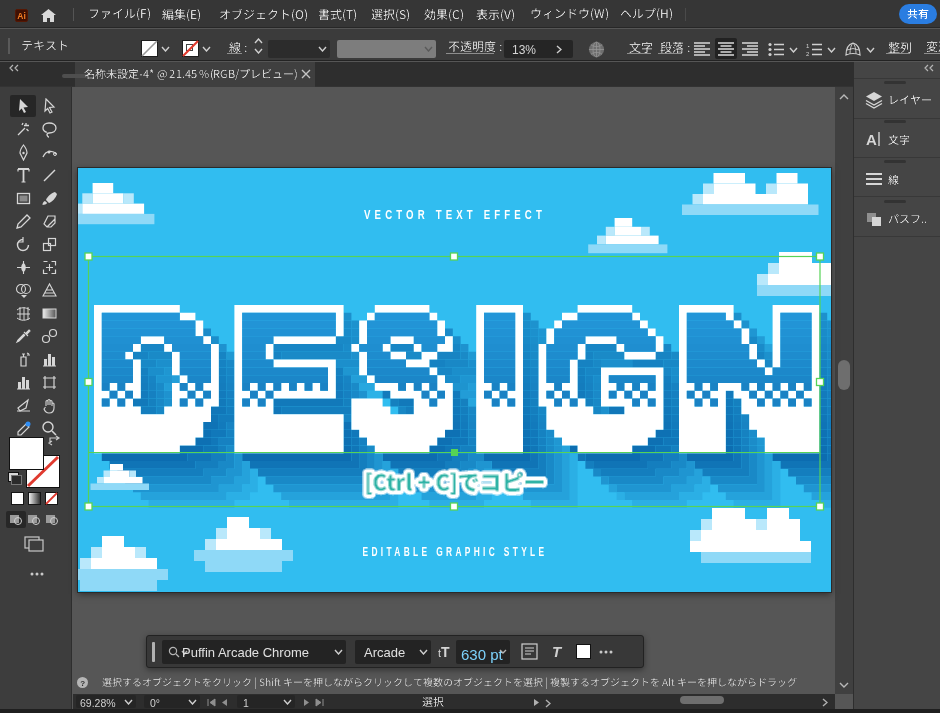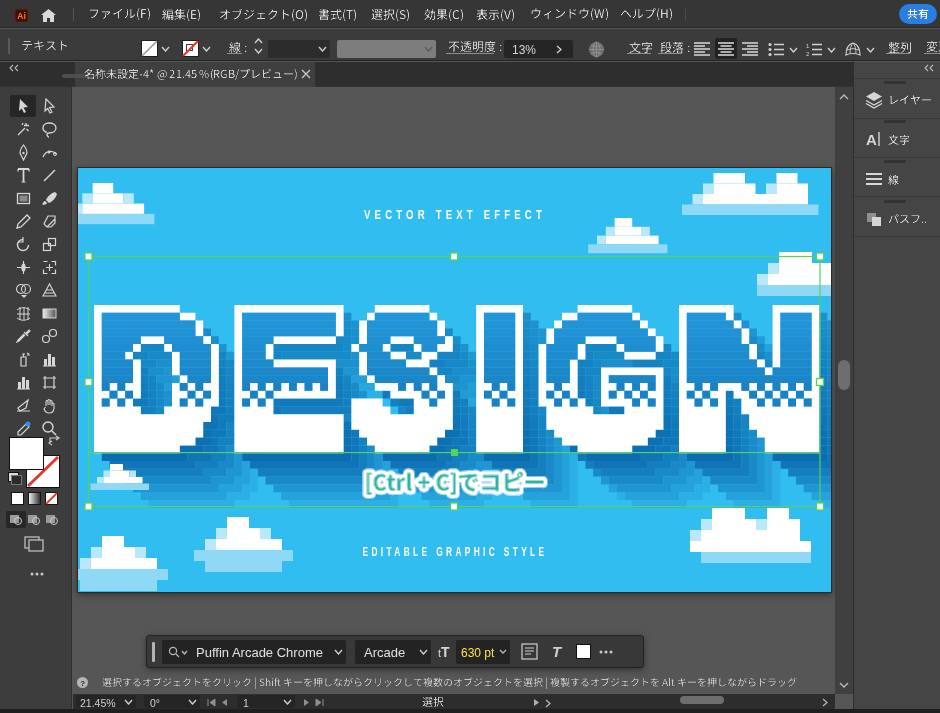--- a/index.html
+++ b/index.html
@@ -624,32 +624,32 @@
     <div class="abs fontbar"></div>
     <div class="abs" style="left:152px;top:642px;width:3px;height:20px;background:#b2b2b2;border-radius:1px"></div>
     <div class="abs field" style="left:162px;top:640px;width:184px;height:24px;background:#232323"></div>
     <svg class="abs" style="left:168px;top:646px" width="14" height="12">
       <circle cx="5" cy="5" r="3.6" fill="none" stroke="#b5b5b5" stroke-width="1.2"></circle>
       <path d="M8 8l3 3" stroke="#b5b5b5" stroke-width="1.2"></path>
     </svg>
     <svg class="chev" style="left:181px;top:650px" width="7" height="5">
       <path d="M1 1l2.5 3l2.5 -3" fill="none" stroke="#b5b5b5" stroke-width="1.4"></path>
     </svg>
-    <div class="abs lt" style="left:196px;top:646px;font-size:13px;color:#e0e0e0">Puffin Arcade Chrome</div>
+    <div class="abs lt" style="left:182px;top:646px;font-size:13px;color:#e0e0e0">Puffin Arcade Chrome</div>
     <svg class="chev" style="left:334px;top:649px" width="9" height="6">
       <path d="M1 1l3.5 4l3.5 -4" fill="none" stroke="#cfcfcf" stroke-width="1.4"></path>
     </svg>
     <div class="abs field" style="left:355px;top:640px;width:76px;height:24px;background:#232323"></div>
     <div class="abs lt" style="left:364px;top:646px;font-size:13px;color:#e0e0e0">Arcade</div>
     <svg class="chev" style="left:419px;top:649px" width="9" height="6">
       <path d="M1 1l3.5 4l3.5 -4" fill="none" stroke="#cfcfcf" stroke-width="1.4"></path>
     </svg>
     <div class="abs lt" style="left:438px;top:645px;font-size:14px;color:#d6d6d6"><span style="font-size:11px">t</span><b>T</b></div>
     <div class="abs field" style="left:456px;top:640px;width:54px;height:24px;background:#232323"></div>
-    <div class="abs lt" style="left:461px;top:647px;font-size:12px;color:#fde047">630 pt</div>
+    <div class="abs lt" style="left:461px;top:647px;font-size:15px;color:#7dd3fc">630 pt</div>
     <svg class="chev" style="left:499px;top:649px" width="8" height="5">
       <path d="M1 1l3.0 3l3.0 -3" fill="none" stroke="#b5b5b5" stroke-width="1.4"></path>
     </svg>
     <svg class="abs" style="left:521px;top:643px" width="17" height="17">
       <rect x="1" y="1" width="15" height="15" fill="none" stroke="#cfcfcf" stroke-width="1.2"></rect>
       <path d="M4 5h9M4 8h9M4 11h6" stroke="#cfcfcf" stroke-width="1.1"></path>
     </svg>
     <div class="abs lt" style="left:552px;top:644px;font-size:15px;color:#cfcfcf;font-weight:bold;font-style:italic">T</div>
     <div class="abs" style="left:576px;top:644px;width:15px;height:15px;background:#fff;border:1px solid #111"></div>
     <svg class="abs" style="left:599px;top:650px" width="14" height="4">
@@ -660,21 +660,21 @@
     <div class="abs" style="left:77px;top:677px;width:11px;height:11px;border-radius:50%;background:#b5b5b5"></div>
 <div class="abs lt" style="left:80.2px;top:679.5px;font-size:8px;color:#2e2e2e;font-weight:bold">?</div>
     <div style="position:absolute;left:100px;top:675px;width:699px;height:16px"><svg width="699" height="16" viewBox="0 0 699 16">
         <path fill="#c6c6c6" d="M10 3h1v1h-1zM17 3h1v1h-1zM166 3h1v1h-1zM219 3h1v1h-1zM328 3h1v1h-1zM431 3h1v1h-1zM438 3h1v1h-1zM455 3h1v1h-1zM461 3h1v1h-1zM463 3h1v1h-1zM569 3h1v1h-1zM613 3h1v1h-1zM5 4h1v1h-1zM14 4h1v1h-1zM27 4h2v1h-2zM54 4h6v1h-6zM86 4h1v1h-1zM105 4h2v1h-2zM116 4h1v1h-1zM146 4h1v1h-1zM166 4h1v1h-1zM175 4h1v1h-1zM187 4h1v1h-1zM206 4h2v1h-2zM215 4h1v1h-1zM236 4h1v1h-1zM246 4h1v1h-1zM267 4h1v1h-1zM297 4h1v1h-1zM318 4h2v1h-2zM325 4h1v1h-1zM327 4h1v1h-1zM335 4h2v1h-2zM339 4h1v1h-1zM347 4h2v1h-2zM365 4h6v1h-6zM397 4h1v1h-1zM416 4h2v1h-2zM426 4h1v1h-1zM435 4h1v1h-1zM452 4h1v1h-1zM454 4h1v1h-1zM462 4h2v1h-2zM475 4h2v1h-2zM502 4h6v1h-6zM534 4h1v1h-1zM553 4h2v1h-2zM569 4h1v1h-1zM581 4h1v1h-1zM600 4h2v1h-2zM609 4h1v1h-1zM630 4h1v1h-1zM640 4h1v1h-1zM660 4h1v1h-1zM14 5h1v1h-1zM47 5h2v1h-2zM85 5h1v1h-1zM115 5h1v1h-1zM145 5h1v1h-1zM160 5h1v1h-1zM166 5h1v1h-1zM175 5h1v1h-1zM178 5h1v1h-1zM187 5h1v1h-1zM215 5h1v1h-1zM217 5h1v1h-1zM219 5h1v1h-1zM221 5h1v1h-1zM236 5h1v1h-1zM246 5h1v1h-1zM266 5h1v1h-1zM296 5h1v1h-1zM331 5h1v1h-1zM335 5h2v1h-2zM339 5h1v1h-1zM341 5h1v1h-1zM358 5h2v1h-2zM396 5h1v1h-1zM435 5h1v1h-1zM458 5h1v1h-1zM463 5h1v1h-1zM495 5h2v1h-2zM533 5h1v1h-1zM569 5h1v1h-1zM572 5h1v1h-1zM581 5h1v1h-1zM609 5h1v1h-1zM611 5h1v1h-1zM613 5h1v1h-1zM615 5h1v1h-1zM630 5h1v1h-1zM640 5h1v1h-1zM660 5h1v1h-1zM690 5h1v1h-1zM694 5h1v1h-1zM9 6h1v1h-1zM17 6h1v1h-1zM27 6h1v1h-1zM36 6h1v1h-1zM47 6h1v1h-1zM59 6h1v1h-1zM76 6h2v1h-2zM84 6h1v1h-1zM89 6h1v1h-1zM96 6h1v1h-1zM114 6h1v1h-1zM119 6h1v1h-1zM144 6h1v1h-1zM149 6h1v1h-1zM160 6h1v1h-1zM166 6h1v1h-1zM169 6h1v1h-1zM172 6h1v1h-1zM175 6h1v1h-1zM178 6h1v1h-1zM219 6h1v1h-1zM251 6h1v1h-1zM265 6h1v1h-1zM270 6h1v1h-1zM295 6h1v1h-1zM300 6h1v1h-1zM325 6h1v1h-1zM331 6h1v1h-1zM338 6h1v1h-1zM351 6h1v1h-1zM358 6h1v1h-1zM370 6h1v1h-1zM387 6h2v1h-2zM395 6h1v1h-1zM400 6h1v1h-1zM407 6h1v1h-1zM430 6h1v1h-1zM438 6h1v1h-1zM452 6h1v1h-1zM458 6h1v1h-1zM475 6h1v1h-1zM484 6h1v1h-1zM495 6h1v1h-1zM507 6h1v1h-1zM524 6h2v1h-2zM532 6h1v1h-1zM537 6h1v1h-1zM544 6h1v1h-1zM569 6h1v1h-1zM572 6h1v1h-1zM613 6h1v1h-1zM645 6h1v1h-1zM660 6h1v1h-1zM6 7h1v1h-1zM9 7h1v1h-1zM14 7h1v1h-1zM39 7h1v1h-1zM69 7h1v1h-1zM99 7h1v1h-1zM107 7h1v1h-1zM139 7h1v1h-1zM162 7h1v1h-1zM166 7h1v1h-1zM172 7h1v1h-1zM175 7h1v1h-1zM178 7h1v1h-1zM188 7h1v1h-1zM208 7h1v1h-1zM215 7h1v1h-1zM217 7h1v1h-1zM219 7h1v1h-1zM235 7h1v1h-1zM255 7h1v1h-1zM260 7h1v1h-1zM290 7h1v1h-1zM325 7h1v1h-1zM347 7h1v1h-1zM351 7h1v1h-1zM380 7h1v1h-1zM410 7h1v1h-1zM418 7h1v1h-1zM427 7h1v1h-1zM430 7h1v1h-1zM435 7h1v1h-1zM452 7h1v1h-1zM487 7h1v1h-1zM517 7h1v1h-1zM547 7h1v1h-1zM555 7h1v1h-1zM566 7h1v1h-1zM569 7h1v1h-1zM572 7h1v1h-1zM582 7h1v1h-1zM602 7h1v1h-1zM609 7h1v1h-1zM611 7h1v1h-1zM613 7h1v1h-1zM629 7h1v1h-1zM649 7h1v1h-1zM654 7h1v1h-1zM660 7h1v1h-1zM663 7h1v1h-1zM684 7h1v1h-1zM6 8h2v1h-2zM9 8h1v1h-1zM14 8h1v1h-1zM27 8h1v1h-1zM58 8h1v1h-1zM68 8h1v1h-1zM88 8h1v1h-1zM118 8h1v1h-1zM148 8h1v1h-1zM166 8h1v1h-1zM172 8h1v1h-1zM175 8h1v1h-1zM178 8h1v1h-1zM185 8h1v1h-1zM188 8h1v1h-1zM217 8h1v1h-1zM219 8h1v1h-1zM239 8h1v1h-1zM245 8h1v1h-1zM255 8h1v1h-1zM269 8h1v1h-1zM299 8h1v1h-1zM328 8h1v1h-1zM334 8h4v1h-4zM340 8h1v1h-1zM351 8h1v1h-1zM369 8h1v1h-1zM379 8h1v1h-1zM399 8h1v1h-1zM427 8h2v1h-2zM430 8h1v1h-1zM435 8h1v1h-1zM455 8h1v1h-1zM464 8h2v1h-2zM475 8h1v1h-1zM506 8h1v1h-1zM516 8h1v1h-1zM536 8h1v1h-1zM563 8h1v1h-1zM566 8h1v1h-1zM569 8h1v1h-1zM572 8h1v1h-1zM579 8h1v1h-1zM582 8h1v1h-1zM611 8h1v1h-1zM613 8h1v1h-1zM633 8h1v1h-1zM639 8h1v1h-1zM649 8h1v1h-1zM660 8h1v1h-1zM27 9h1v1h-1zM57 9h1v1h-1zM67 9h1v1h-1zM87 9h1v1h-1zM117 9h1v1h-1zM128 9h1v1h-1zM147 9h1v1h-1zM166 9h1v1h-1zM172 9h1v1h-1zM175 9h1v1h-1zM178 9h1v1h-1zM188 9h1v1h-1zM239 9h1v1h-1zM268 9h1v1h-1zM279 9h1v1h-1zM298 9h1v1h-1zM334 9h1v1h-1zM340 9h1v1h-1zM346 9h1v1h-1zM368 9h1v1h-1zM378 9h1v1h-1zM398 9h1v1h-1zM463 9h1v1h-1zM475 9h1v1h-1zM505 9h1v1h-1zM515 9h1v1h-1zM535 9h1v1h-1zM569 9h1v1h-1zM572 9h1v1h-1zM582 9h1v1h-1zM633 9h1v1h-1zM660 9h1v1h-1zM673 9h1v1h-1zM20 10h1v1h-1zM38 10h1v1h-1zM55 10h1v1h-1zM65 10h1v1h-1zM76 10h2v1h-2zM85 10h1v1h-1zM105 10h1v1h-1zM115 10h1v1h-1zM127 10h1v1h-1zM145 10h1v1h-1zM161 10h1v1h-1zM166 10h1v1h-1zM172 10h1v1h-1zM175 10h1v1h-1zM188 10h1v1h-1zM206 10h1v1h-1zM226 10h1v1h-1zM244 10h1v1h-1zM248 10h1v1h-1zM259 10h1v1h-1zM266 10h1v1h-1zM278 10h1v1h-1zM296 10h1v1h-1zM306 10h1v1h-1zM329 10h2v1h-2zM335 10h2v1h-2zM349 10h1v1h-1zM366 10h1v1h-1zM376 10h1v1h-1zM387 10h2v1h-2zM396 10h1v1h-1zM416 10h1v1h-1zM441 10h1v1h-1zM456 10h2v1h-2zM486 10h1v1h-1zM503 10h1v1h-1zM513 10h1v1h-1zM524 10h2v1h-2zM533 10h1v1h-1zM553 10h1v1h-1zM562 10h1v1h-1zM567 10h1v1h-1zM569 10h1v1h-1zM582 10h1v1h-1zM600 10h1v1h-1zM620 10h1v1h-1zM638 10h1v1h-1zM642 10h1v1h-1zM653 10h1v1h-1zM660 10h1v1h-1zM671 10h1v1h-1z"></path>
         <path fill="#c6c6c6" opacity="0.62" d="M3 3h1v1h-1zM5 3h3v1h-3zM9 3h1v1h-1zM14 3h1v1h-1zM16 3h1v1h-1zM18 3h3v1h-3zM27 3h1v1h-1zM59 3h1v1h-1zM70 3h1v1h-1zM86 3h1v1h-1zM95 3h1v1h-1zM116 3h1v1h-1zM146 3h1v1h-1zM155 3h1v1h-1zM172 3h1v1h-1zM175 3h2v1h-2zM187 3h1v1h-1zM215 3h1v1h-1zM217 3h2v1h-2zM220 3h2v1h-2zM246 3h1v1h-1zM252 3h1v1h-1zM256 3h2v1h-2zM267 3h1v1h-1zM297 3h1v1h-1zM334 3h2v1h-2zM337 3h1v1h-1zM339 3h1v1h-1zM370 3h1v1h-1zM381 3h1v1h-1zM397 3h1v1h-1zM406 3h1v1h-1zM424 3h1v1h-1zM426 3h3v1h-3zM430 3h1v1h-1zM435 3h1v1h-1zM437 3h1v1h-1zM439 3h3v1h-3zM446 3h1v1h-1zM462 3h1v1h-1zM464 3h1v1h-1zM466 3h1v1h-1zM468 3h1v1h-1zM475 3h1v1h-1zM507 3h1v1h-1zM518 3h1v1h-1zM534 3h1v1h-1zM543 3h1v1h-1zM581 3h1v1h-1zM609 3h1v1h-1zM611 3h2v1h-2zM614 3h2v1h-2zM640 3h1v1h-1zM646 3h1v1h-1zM650 3h2v1h-2zM660 3h1v1h-1zM691 3h1v1h-1zM694 3h1v1h-1zM6 4h5v1h-5zM20 4h1v1h-1zM23 4h4v1h-4zM29 4h2v1h-2zM37 4h2v1h-2zM48 4h1v1h-1zM53 4h1v1h-1zM65 4h2v1h-2zM69 4h1v1h-1zM87 4h3v1h-3zM95 4h1v1h-1zM103 4h2v1h-2zM107 4h2v1h-2zM117 4h3v1h-3zM124 4h1v1h-1zM129 4h1v1h-1zM147 4h3v1h-3zM155 4h1v1h-1zM160 4h2v1h-2zM163 4h1v1h-1zM178 4h1v1h-1zM190 4h1v1h-1zM204 4h2v1h-2zM208 4h2v1h-2zM214 4h1v1h-1zM217 4h1v1h-1zM219 4h1v1h-1zM225 4h1v1h-1zM237 4h1v1h-1zM259 4h1v1h-1zM268 4h3v1h-3zM275 4h1v1h-1zM280 4h1v1h-1zM298 4h3v1h-3zM305 4h1v1h-1zM314 4h4v1h-4zM320 4h1v1h-1zM324 4h1v1h-1zM334 4h1v1h-1zM337 4h1v1h-1zM340 4h2v1h-2zM346 4h1v1h-1zM349 4h1v1h-1zM359 4h1v1h-1zM364 4h1v1h-1zM376 4h2v1h-2zM380 4h1v1h-1zM398 4h3v1h-3zM406 4h1v1h-1zM414 4h2v1h-2zM418 4h2v1h-2zM427 4h5v1h-5zM441 4h1v1h-1zM446 4h1v1h-1zM451 4h1v1h-1zM461 4h1v1h-1zM464 4h1v1h-1zM466 4h1v1h-1zM468 4h1v1h-1zM471 4h4v1h-4zM477 4h2v1h-2zM485 4h2v1h-2zM496 4h1v1h-1zM501 4h1v1h-1zM513 4h2v1h-2zM517 4h1v1h-1zM535 4h3v1h-3zM543 4h1v1h-1zM551 4h2v1h-2zM555 4h2v1h-2zM564 4h2v1h-2zM572 4h1v1h-1zM584 4h1v1h-1zM598 4h2v1h-2zM602 4h2v1h-2zM608 4h1v1h-1zM611 4h1v1h-1zM613 4h1v1h-1zM619 4h1v1h-1zM631 4h1v1h-1zM653 4h1v1h-1zM663 4h1v1h-1zM665 4h1v1h-1zM690 4h2v1h-2zM694 4h1v1h-1zM5 5h3v1h-3zM9 5h2v1h-2zM20 5h1v1h-1zM27 5h1v1h-1zM37 5h1v1h-1zM43 5h4v1h-4zM49 5h2v1h-2zM59 5h1v1h-1zM89 5h1v1h-1zM95 5h1v1h-1zM105 5h1v1h-1zM119 5h1v1h-1zM124 5h1v1h-1zM129 5h1v1h-1zM136 5h1v1h-1zM149 5h1v1h-1zM155 5h1v1h-1zM168 5h1v1h-1zM184 5h3v1h-3zM188 5h1v1h-1zM206 5h1v1h-1zM214 5h1v1h-1zM218 5h1v1h-1zM220 5h1v1h-1zM225 5h1v1h-1zM235 5h1v1h-1zM240 5h2v1h-2zM244 5h2v1h-2zM247 5h2v1h-2zM250 5h1v1h-1zM255 5h1v1h-1zM270 5h1v1h-1zM275 5h1v1h-1zM280 5h1v1h-1zM287 5h1v1h-1zM300 5h1v1h-1zM305 5h1v1h-1zM318 5h1v1h-1zM325 5h1v1h-1zM327 5h2v1h-2zM338 5h1v1h-1zM345 5h1v1h-1zM350 5h1v1h-1zM354 5h4v1h-4zM360 5h2v1h-2zM370 5h1v1h-1zM400 5h1v1h-1zM406 5h1v1h-1zM416 5h1v1h-1zM426 5h3v1h-3zM430 5h2v1h-2zM441 5h1v1h-1zM446 5h1v1h-1zM452 5h1v1h-1zM454 5h2v1h-2zM462 5h1v1h-1zM464 5h1v1h-1zM466 5h1v1h-1zM468 5h1v1h-1zM475 5h1v1h-1zM485 5h1v1h-1zM491 5h4v1h-4zM497 5h2v1h-2zM507 5h1v1h-1zM537 5h1v1h-1zM543 5h1v1h-1zM553 5h1v1h-1zM564 5h2v1h-2zM578 5h3v1h-3zM582 5h1v1h-1zM600 5h1v1h-1zM608 5h1v1h-1zM612 5h1v1h-1zM614 5h1v1h-1zM619 5h1v1h-1zM629 5h1v1h-1zM634 5h2v1h-2zM638 5h2v1h-2zM641 5h2v1h-2zM644 5h1v1h-1zM649 5h1v1h-1zM681 5h1v1h-1zM6 6h2v1h-2zM14 6h1v1h-1zM16 6h1v1h-1zM18 6h3v1h-3zM26 6h1v1h-1zM35 6h1v1h-1zM37 6h1v1h-1zM48 6h1v1h-1zM63 6h2v1h-2zM70 6h1v1h-1zM74 6h2v1h-2zM78 6h2v1h-2zM95 6h1v1h-1zM97 6h1v1h-1zM104 6h3v1h-3zM109 6h2v1h-2zM124 6h1v1h-1zM129 6h1v1h-1zM134 6h1v1h-1zM136 6h1v1h-1zM139 6h1v1h-1zM155 6h1v1h-1zM161 6h1v1h-1zM167 6h1v1h-1zM187 6h1v1h-1zM205 6h3v1h-3zM210 6h2v1h-2zM215 6h1v1h-1zM217 6h1v1h-1zM221 6h1v1h-1zM225 6h1v1h-1zM239 6h1v1h-1zM246 6h1v1h-1zM249 6h1v1h-1zM255 6h1v1h-1zM275 6h1v1h-1zM280 6h1v1h-1zM285 6h1v1h-1zM287 6h1v1h-1zM290 6h1v1h-1zM305 6h1v1h-1zM317 6h1v1h-1zM328 6h3v1h-3zM334 6h2v1h-2zM337 6h1v1h-1zM339 6h1v1h-1zM341 6h1v1h-1zM344 6h1v1h-1zM347 6h1v1h-1zM359 6h1v1h-1zM374 6h2v1h-2zM381 6h1v1h-1zM385 6h2v1h-2zM389 6h2v1h-2zM406 6h1v1h-1zM408 6h1v1h-1zM415 6h3v1h-3zM420 6h2v1h-2zM427 6h2v1h-2zM435 6h1v1h-1zM437 6h1v1h-1zM439 6h3v1h-3zM446 6h1v1h-1zM455 6h3v1h-3zM461 6h1v1h-1zM463 6h2v1h-2zM468 6h1v1h-1zM474 6h1v1h-1zM483 6h1v1h-1zM485 6h1v1h-1zM496 6h1v1h-1zM511 6h2v1h-2zM518 6h1v1h-1zM522 6h2v1h-2zM526 6h2v1h-2zM543 6h1v1h-1zM545 6h1v1h-1zM552 6h3v1h-3zM557 6h2v1h-2zM566 6h1v1h-1zM581 6h1v1h-1zM599 6h3v1h-3zM604 6h2v1h-2zM609 6h1v1h-1zM611 6h1v1h-1zM615 6h1v1h-1zM619 6h1v1h-1zM633 6h1v1h-1zM640 6h1v1h-1zM643 6h1v1h-1zM649 6h1v1h-1zM661 6h1v1h-1zM669 6h7v1h-7zM679 6h1v1h-1zM681 6h1v1h-1zM684 6h1v1h-1zM689 6h1v1h-1zM694 6h1v1h-1zM3 7h1v1h-1zM7 7h1v1h-1zM15 7h2v1h-2zM18 7h2v1h-2zM25 7h1v1h-1zM27 7h2v1h-2zM34 7h2v1h-2zM46 7h1v1h-1zM48 7h1v1h-1zM58 7h2v1h-2zM89 7h1v1h-1zM95 7h1v1h-1zM98 7h1v1h-1zM103 7h2v1h-2zM108 7h1v1h-1zM119 7h1v1h-1zM124 7h1v1h-1zM129 7h1v1h-1zM134 7h1v1h-1zM149 7h1v1h-1zM155 7h1v1h-1zM163 7h1v1h-1zM169 7h1v1h-1zM187 7h1v1h-1zM189 7h3v1h-3zM194 7h8v1h-8zM204 7h2v1h-2zM209 7h1v1h-1zM214 7h1v1h-1zM221 7h1v1h-1zM225 7h1v1h-1zM239 7h1v1h-1zM245 7h1v1h-1zM249 7h1v1h-1zM251 7h1v1h-1zM256 7h2v1h-2zM270 7h1v1h-1zM275 7h1v1h-1zM280 7h1v1h-1zM285 7h1v1h-1zM300 7h1v1h-1zM305 7h1v1h-1zM317 7h1v1h-1zM324 7h1v1h-1zM326 7h1v1h-1zM328 7h4v1h-4zM335 7h1v1h-1zM339 7h1v1h-1zM344 7h1v1h-1zM357 7h1v1h-1zM359 7h1v1h-1zM369 7h2v1h-2zM400 7h1v1h-1zM406 7h1v1h-1zM409 7h1v1h-1zM414 7h2v1h-2zM419 7h1v1h-1zM424 7h1v1h-1zM428 7h1v1h-1zM436 7h2v1h-2zM439 7h2v1h-2zM446 7h1v1h-1zM451 7h1v1h-1zM453 7h1v1h-1zM455 7h4v1h-4zM464 7h1v1h-1zM467 7h2v1h-2zM473 7h1v1h-1zM475 7h2v1h-2zM482 7h2v1h-2zM494 7h1v1h-1zM496 7h1v1h-1zM506 7h2v1h-2zM537 7h1v1h-1zM543 7h1v1h-1zM546 7h1v1h-1zM551 7h2v1h-2zM556 7h1v1h-1zM563 7h1v1h-1zM581 7h1v1h-1zM583 7h3v1h-3zM588 7h8v1h-8zM598 7h2v1h-2zM603 7h1v1h-1zM608 7h1v1h-1zM615 7h1v1h-1zM619 7h1v1h-1zM633 7h1v1h-1zM639 7h1v1h-1zM643 7h1v1h-1zM645 7h1v1h-1zM650 7h2v1h-2zM662 7h1v1h-1zM664 7h1v1h-1zM674 7h1v1h-1zM679 7h1v1h-1zM688 7h1v1h-1zM693 7h1v1h-1zM4 8h2v1h-2zM8 8h1v1h-1zM10 8h1v1h-1zM16 8h1v1h-1zM19 8h1v1h-1zM25 8h1v1h-1zM28 8h1v1h-1zM33 8h1v1h-1zM40 8h1v1h-1zM45 8h1v1h-1zM48 8h1v1h-1zM95 8h1v1h-1zM106 8h2v1h-2zM138 8h1v1h-1zM155 8h1v1h-1zM163 8h1v1h-1zM169 8h1v1h-1zM184 8h1v1h-1zM186 8h2v1h-2zM207 8h2v1h-2zM214 8h2v1h-2zM221 8h1v1h-1zM225 8h1v1h-1zM234 8h1v1h-1zM249 8h1v1h-1zM261 8h1v1h-1zM289 8h1v1h-1zM305 8h1v1h-1zM317 8h1v1h-1zM324 8h3v1h-3zM329 8h3v1h-3zM344 8h1v1h-1zM347 8h1v1h-1zM356 8h1v1h-1zM359 8h1v1h-1zM406 8h1v1h-1zM417 8h2v1h-2zM425 8h2v1h-2zM429 8h1v1h-1zM431 8h1v1h-1zM437 8h1v1h-1zM440 8h1v1h-1zM446 8h1v1h-1zM451 8h3v1h-3zM456 8h3v1h-3zM461 8h3v1h-3zM466 8h3v1h-3zM473 8h1v1h-1zM476 8h1v1h-1zM481 8h1v1h-1zM488 8h1v1h-1zM493 8h1v1h-1zM496 8h1v1h-1zM543 8h1v1h-1zM554 8h2v1h-2zM564 8h2v1h-2zM578 8h1v1h-1zM580 8h2v1h-2zM601 8h2v1h-2zM608 8h2v1h-2zM615 8h1v1h-1zM619 8h1v1h-1zM628 8h1v1h-1zM643 8h1v1h-1zM655 8h1v1h-1zM674 8h1v1h-1zM683 8h1v1h-1zM693 8h1v1h-1zM4 9h1v1h-1zM6 9h1v1h-1zM9 9h1v1h-1zM14 9h1v1h-1zM16 9h1v1h-1zM19 9h1v1h-1zM35 9h1v1h-1zM37 9h1v1h-1zM43 9h2v1h-2zM48 9h1v1h-1zM66 9h1v1h-1zM95 9h1v1h-1zM105 9h1v1h-1zM107 9h1v1h-1zM138 9h1v1h-1zM155 9h1v1h-1zM163 9h1v1h-1zM169 9h1v1h-1zM206 9h1v1h-1zM208 9h1v1h-1zM215 9h1v1h-1zM219 9h1v1h-1zM225 9h1v1h-1zM231 9h1v1h-1zM236 9h1v1h-1zM240 9h1v1h-1zM245 9h1v1h-1zM248 9h1v1h-1zM260 9h1v1h-1zM289 9h1v1h-1zM305 9h1v1h-1zM311 9h1v1h-1zM317 9h1v1h-1zM325 9h1v1h-1zM327 9h2v1h-2zM330 9h1v1h-1zM336 9h1v1h-1zM344 9h2v1h-2zM350 9h2v1h-2zM354 9h2v1h-2zM359 9h1v1h-1zM377 9h1v1h-1zM406 9h1v1h-1zM416 9h1v1h-1zM418 9h1v1h-1zM425 9h1v1h-1zM427 9h1v1h-1zM430 9h1v1h-1zM435 9h1v1h-1zM437 9h1v1h-1zM440 9h1v1h-1zM446 9h1v1h-1zM452 9h1v1h-1zM454 9h2v1h-2zM457 9h1v1h-1zM462 9h1v1h-1zM465 9h1v1h-1zM467 9h1v1h-1zM483 9h1v1h-1zM485 9h1v1h-1zM491 9h2v1h-2zM496 9h1v1h-1zM514 9h1v1h-1zM543 9h1v1h-1zM553 9h1v1h-1zM555 9h1v1h-1zM567 9h1v1h-1zM600 9h1v1h-1zM602 9h1v1h-1zM609 9h1v1h-1zM613 9h1v1h-1zM619 9h1v1h-1zM625 9h1v1h-1zM630 9h1v1h-1zM634 9h1v1h-1zM639 9h1v1h-1zM642 9h1v1h-1zM654 9h1v1h-1zM683 9h1v1h-1zM692 9h1v1h-1zM3 10h3v1h-3zM10 10h1v1h-1zM14 10h1v1h-1zM16 10h1v1h-1zM26 10h1v1h-1zM35 10h1v1h-1zM37 10h1v1h-1zM39 10h1v1h-1zM46 10h3v1h-3zM56 10h1v1h-1zM64 10h1v1h-1zM74 10h2v1h-2zM78 10h2v1h-2zM86 10h1v1h-1zM95 10h1v1h-1zM116 10h1v1h-1zM126 10h1v1h-1zM136 10h2v1h-2zM146 10h1v1h-1zM155 10h1v1h-1zM160 10h1v1h-1zM162 10h2v1h-2zM169 10h1v1h-1zM178 10h2v1h-2zM219 10h1v1h-1zM229 10h2v1h-2zM236 10h1v1h-1zM239 10h1v1h-1zM241 10h1v1h-1zM247 10h1v1h-1zM258 10h1v1h-1zM260 10h1v1h-1zM267 10h1v1h-1zM277 10h1v1h-1zM287 10h2v1h-2zM297 10h1v1h-1zM309 10h2v1h-2zM318 10h3v1h-3zM325 10h1v1h-1zM339 10h1v1h-1zM341 10h1v1h-1zM345 10h1v1h-1zM348 10h1v1h-1zM350 10h1v1h-1zM357 10h3v1h-3zM367 10h1v1h-1zM375 10h1v1h-1zM385 10h2v1h-2zM389 10h2v1h-2zM397 10h1v1h-1zM406 10h1v1h-1zM424 10h3v1h-3zM431 10h1v1h-1zM435 10h1v1h-1zM437 10h1v1h-1zM446 10h1v1h-1zM452 10h1v1h-1zM463 10h1v1h-1zM466 10h2v1h-2zM474 10h1v1h-1zM483 10h1v1h-1zM485 10h1v1h-1zM487 10h1v1h-1zM494 10h3v1h-3zM504 10h1v1h-1zM512 10h1v1h-1zM522 10h2v1h-2zM526 10h2v1h-2zM534 10h1v1h-1zM543 10h1v1h-1zM572 10h2v1h-2zM613 10h1v1h-1zM623 10h2v1h-2zM630 10h1v1h-1zM633 10h1v1h-1zM635 10h1v1h-1zM641 10h1v1h-1zM652 10h1v1h-1zM654 10h1v1h-1zM672 10h1v1h-1zM681 10h2v1h-2zM690 10h2v1h-2zM6 11h5v1h-5zM13 11h1v1h-1zM135 11h1v1h-1zM155 11h1v1h-1zM214 11h1v1h-1zM219 11h1v1h-1zM286 11h1v1h-1zM327 11h1v1h-1zM331 11h1v1h-1zM334 11h1v1h-1zM337 11h2v1h-2zM427 11h5v1h-5zM434 11h1v1h-1zM446 11h1v1h-1zM454 11h1v1h-1zM458 11h1v1h-1zM462 11h2v1h-2zM468 11h1v1h-1zM608 11h1v1h-1zM613 11h1v1h-1zM680 11h1v1h-1zM689 11h1v1h-1zM155 12h1v1h-1zM446 12h1v1h-1zM155 13h1v1h-1zM446 13h1v1h-1z"></path>
         <path fill="#c6c6c6" opacity="0.3" d="M14 2h1v1h-1zM60 2h1v1h-1zM155 2h1v1h-1zM328 2h1v1h-1zM339 2h1v1h-1zM371 2h1v1h-1zM435 2h1v1h-1zM446 2h1v1h-1zM455 2h1v1h-1zM508 2h1v1h-1zM8 3h1v1h-1zM35 3h4v1h-4zM48 3h1v1h-1zM60 3h2v1h-2zM65 3h1v1h-1zM105 3h2v1h-2zM124 3h1v1h-1zM129 3h1v1h-1zM161 3h2v1h-2zM177 3h1v1h-1zM206 3h2v1h-2zM214 3h1v1h-1zM222 3h1v1h-1zM225 3h2v1h-2zM236 3h2v1h-2zM250 3h2v1h-2zM258 3h1v1h-1zM275 3h1v1h-1zM280 3h1v1h-1zM305 3h2v1h-2zM324 3h2v1h-2zM327 3h1v1h-1zM329 3h3v1h-3zM336 3h1v1h-1zM359 3h1v1h-1zM371 3h2v1h-2zM376 3h1v1h-1zM416 3h2v1h-2zM429 3h1v1h-1zM451 3h2v1h-2zM454 3h1v1h-1zM456 3h3v1h-3zM483 3h4v1h-4zM496 3h1v1h-1zM508 3h2v1h-2zM513 3h1v1h-1zM553 3h2v1h-2zM600 3h2v1h-2zM608 3h1v1h-1zM616 3h1v1h-1zM619 3h2v1h-2zM630 3h2v1h-2zM644 3h2v1h-2zM652 3h1v1h-1zM664 3h1v1h-1zM669 3h6v1h-6zM695 3h2v1h-2zM3 4h2v1h-2zM13 4h1v1h-1zM15 4h3v1h-3zM21 4h1v1h-1zM34 4h3v1h-3zM47 4h1v1h-1zM60 4h1v1h-1zM70 4h1v1h-1zM85 4h1v1h-1zM90 4h1v1h-1zM109 4h1v1h-1zM115 4h1v1h-1zM120 4h1v1h-1zM145 4h1v1h-1zM150 4h1v1h-1zM162 4h1v1h-1zM172 4h1v1h-1zM189 4h1v1h-1zM210 4h1v1h-1zM221 4h2v1h-2zM226 4h1v1h-1zM234 4h2v1h-2zM238 4h1v1h-1zM240 4h1v1h-1zM250 4h2v1h-2zM257 4h2v1h-2zM266 4h1v1h-1zM271 4h1v1h-1zM296 4h1v1h-1zM301 4h1v1h-1zM306 4h1v1h-1zM321 4h1v1h-1zM323 4h1v1h-1zM326 4h1v1h-1zM328 4h4v1h-4zM333 4h1v1h-1zM338 4h1v1h-1zM342 4h1v1h-1zM345 4h1v1h-1zM350 4h1v1h-1zM358 4h1v1h-1zM371 4h1v1h-1zM381 4h1v1h-1zM396 4h1v1h-1zM401 4h1v1h-1zM420 4h1v1h-1zM424 4h2v1h-2zM434 4h1v1h-1zM436 4h3v1h-3zM442 4h1v1h-1zM450 4h1v1h-1zM453 4h1v1h-1zM455 4h4v1h-4zM460 4h1v1h-1zM465 4h1v1h-1zM482 4h3v1h-3zM495 4h1v1h-1zM508 4h1v1h-1zM518 4h1v1h-1zM533 4h1v1h-1zM538 4h1v1h-1zM557 4h1v1h-1zM583 4h1v1h-1zM604 4h1v1h-1zM615 4h2v1h-2zM620 4h1v1h-1zM628 4h2v1h-2zM632 4h1v1h-1zM634 4h1v1h-1zM644 4h2v1h-2zM651 4h2v1h-2zM664 4h1v1h-1zM669 4h6v1h-6zM692 4h2v1h-2zM8 5h1v1h-1zM11 5h1v1h-1zM13 5h1v1h-1zM15 5h3v1h-3zM21 5h1v1h-1zM28 5h1v1h-1zM36 5h1v1h-1zM66 5h1v1h-1zM90 5h1v1h-1zM120 5h1v1h-1zM150 5h1v1h-1zM169 5h1v1h-1zM172 5h1v1h-1zM174 5h1v1h-1zM176 5h2v1h-2zM179 5h1v1h-1zM189 5h2v1h-2zM222 5h1v1h-1zM226 5h1v1h-1zM234 5h1v1h-1zM237 5h1v1h-1zM251 5h1v1h-1zM271 5h1v1h-1zM301 5h1v1h-1zM306 5h1v1h-1zM317 5h1v1h-1zM326 5h1v1h-1zM329 5h2v1h-2zM347 5h2v1h-2zM351 5h1v1h-1zM377 5h1v1h-1zM401 5h1v1h-1zM429 5h1v1h-1zM432 5h1v1h-1zM434 5h1v1h-1zM436 5h3v1h-3zM442 5h1v1h-1zM453 5h1v1h-1zM456 5h2v1h-2zM461 5h1v1h-1zM476 5h1v1h-1zM484 5h1v1h-1zM514 5h1v1h-1zM538 5h1v1h-1zM571 5h1v1h-1zM573 5h1v1h-1zM583 5h2v1h-2zM616 5h1v1h-1zM620 5h1v1h-1zM628 5h1v1h-1zM631 5h1v1h-1zM645 5h1v1h-1zM689 5h1v1h-1zM691 5h3v1h-3zM2 6h2v1h-2zM21 6h1v1h-1zM25 6h1v1h-1zM28 6h1v1h-1zM38 6h1v1h-1zM83 6h1v1h-1zM98 6h1v1h-1zM107 6h2v1h-2zM113 6h1v1h-1zM137 6h1v1h-1zM143 6h1v1h-1zM168 6h1v1h-1zM176 6h2v1h-2zM179 6h1v1h-1zM188 6h1v1h-1zM194 6h8v1h-8zM208 6h2v1h-2zM214 6h1v1h-1zM222 6h1v1h-1zM226 6h1v1h-1zM235 6h2v1h-2zM245 6h1v1h-1zM248 6h1v1h-1zM258 6h2v1h-2zM264 6h1v1h-1zM288 6h1v1h-1zM294 6h1v1h-1zM306 6h1v1h-1zM326 6h2v1h-2zM333 6h1v1h-1zM336 6h1v1h-1zM394 6h1v1h-1zM409 6h1v1h-1zM418 6h2v1h-2zM423 6h2v1h-2zM442 6h1v1h-1zM453 6h2v1h-2zM462 6h1v1h-1zM465 6h2v1h-2zM473 6h1v1h-1zM476 6h1v1h-1zM486 6h1v1h-1zM531 6h1v1h-1zM546 6h1v1h-1zM555 6h2v1h-2zM563 6h3v1h-3zM573 6h1v1h-1zM582 6h1v1h-1zM588 6h8v1h-8zM602 6h2v1h-2zM608 6h1v1h-1zM616 6h1v1h-1zM620 6h1v1h-1zM629 6h2v1h-2zM639 6h1v1h-1zM642 6h1v1h-1zM652 6h2v1h-2zM662 6h1v1h-1zM668 6h1v1h-1zM682 6h1v1h-1zM688 6h1v1h-1zM4 7h2v1h-2zM8 7h1v1h-1zM10 7h1v1h-1zM13 7h1v1h-1zM17 7h1v1h-1zM38 7h1v1h-1zM47 7h1v1h-1zM64 7h1v1h-1zM70 7h1v1h-1zM76 7h2v1h-2zM83 7h1v1h-1zM88 7h1v1h-1zM97 7h1v1h-1zM106 7h1v1h-1zM113 7h1v1h-1zM118 7h1v1h-1zM137 7h1v1h-1zM143 7h1v1h-1zM148 7h1v1h-1zM161 7h1v1h-1zM170 7h1v1h-1zM207 7h1v1h-1zM216 7h1v1h-1zM218 7h1v1h-1zM220 7h1v1h-1zM222 7h1v1h-1zM246 7h1v1h-1zM252 7h1v1h-1zM258 7h2v1h-2zM264 7h1v1h-1zM269 7h1v1h-1zM288 7h1v1h-1zM294 7h1v1h-1zM299 7h1v1h-1zM327 7h1v1h-1zM338 7h1v1h-1zM340 7h2v1h-2zM358 7h1v1h-1zM375 7h1v1h-1zM381 7h1v1h-1zM387 7h2v1h-2zM394 7h1v1h-1zM399 7h1v1h-1zM408 7h1v1h-1zM417 7h1v1h-1zM425 7h2v1h-2zM429 7h1v1h-1zM431 7h1v1h-1zM434 7h1v1h-1zM438 7h1v1h-1zM454 7h1v1h-1zM461 7h1v1h-1zM463 7h1v1h-1zM465 7h1v1h-1zM486 7h1v1h-1zM495 7h1v1h-1zM512 7h1v1h-1zM518 7h1v1h-1zM524 7h2v1h-2zM531 7h1v1h-1zM536 7h1v1h-1zM545 7h1v1h-1zM554 7h1v1h-1zM601 7h1v1h-1zM610 7h1v1h-1zM612 7h1v1h-1zM614 7h1v1h-1zM616 7h1v1h-1zM640 7h1v1h-1zM646 7h1v1h-1zM652 7h2v1h-2zM675 7h1v1h-1zM682 7h1v1h-1zM694 7h1v1h-1zM3 8h1v1h-1zM11 8h3v1h-3zM26 8h1v1h-1zM34 8h1v1h-1zM36 8h1v1h-1zM39 8h1v1h-1zM44 8h1v1h-1zM57 8h1v1h-1zM69 8h1v1h-1zM76 8h2v1h-2zM87 8h1v1h-1zM103 8h1v1h-1zM105 8h1v1h-1zM117 8h1v1h-1zM124 8h1v1h-1zM128 8h2v1h-2zM139 8h1v1h-1zM147 8h1v1h-1zM164 8h1v1h-1zM170 8h1v1h-1zM204 8h1v1h-1zM206 8h1v1h-1zM213 8h1v1h-1zM218 8h1v1h-1zM220 8h1v1h-1zM222 8h1v1h-1zM235 8h1v1h-1zM237 8h2v1h-2zM248 8h1v1h-1zM260 8h1v1h-1zM268 8h1v1h-1zM275 8h1v1h-1zM279 8h2v1h-2zM290 8h1v1h-1zM298 8h1v1h-1zM323 8h1v1h-1zM333 8h1v1h-1zM339 8h1v1h-1zM346 8h1v1h-1zM355 8h1v1h-1zM368 8h1v1h-1zM380 8h1v1h-1zM387 8h2v1h-2zM398 8h1v1h-1zM414 8h1v1h-1zM416 8h1v1h-1zM424 8h1v1h-1zM432 8h3v1h-3zM450 8h1v1h-1zM460 8h1v1h-1zM469 8h1v1h-1zM474 8h1v1h-1zM482 8h1v1h-1zM484 8h1v1h-1zM487 8h1v1h-1zM492 8h1v1h-1zM505 8h1v1h-1zM517 8h1v1h-1zM524 8h2v1h-2zM535 8h1v1h-1zM551 8h1v1h-1zM553 8h1v1h-1zM598 8h1v1h-1zM600 8h1v1h-1zM607 8h1v1h-1zM612 8h1v1h-1zM614 8h1v1h-1zM616 8h1v1h-1zM629 8h1v1h-1zM631 8h2v1h-2zM642 8h1v1h-1zM654 8h1v1h-1zM664 8h1v1h-1zM673 8h1v1h-1zM684 8h1v1h-1zM692 8h1v1h-1zM3 9h1v1h-1zM10 9h1v1h-1zM26 9h1v1h-1zM36 9h1v1h-1zM39 9h2v1h-2zM56 9h1v1h-1zM76 9h2v1h-2zM86 9h1v1h-1zM116 9h1v1h-1zM137 9h1v1h-1zM146 9h1v1h-1zM160 9h1v1h-1zM164 9h1v1h-1zM170 9h1v1h-1zM214 9h1v1h-1zM226 9h1v1h-1zM230 9h1v1h-1zM234 9h1v1h-1zM237 9h2v1h-2zM241 9h1v1h-1zM244 9h1v1h-1zM249 9h1v1h-1zM261 9h1v1h-1zM267 9h1v1h-1zM288 9h1v1h-1zM297 9h1v1h-1zM306 9h1v1h-1zM310 9h1v1h-1zM318 9h1v1h-1zM331 9h1v1h-1zM335 9h1v1h-1zM339 9h1v1h-1zM367 9h1v1h-1zM387 9h2v1h-2zM397 9h1v1h-1zM424 9h1v1h-1zM431 9h1v1h-1zM458 9h1v1h-1zM461 9h1v1h-1zM466 9h1v1h-1zM468 9h1v1h-1zM474 9h1v1h-1zM484 9h1v1h-1zM487 9h2v1h-2zM504 9h1v1h-1zM524 9h2v1h-2zM534 9h1v1h-1zM562 9h2v1h-2zM566 9h1v1h-1zM608 9h1v1h-1zM620 9h1v1h-1zM624 9h1v1h-1zM628 9h1v1h-1zM631 9h2v1h-2zM635 9h1v1h-1zM638 9h1v1h-1zM643 9h1v1h-1zM655 9h1v1h-1zM672 9h1v1h-1zM682 9h1v1h-1zM691 9h1v1h-1zM6 10h1v1h-1zM15 10h1v1h-1zM25 10h1v1h-1zM27 10h1v1h-1zM36 10h1v1h-1zM54 10h1v1h-1zM63 10h1v1h-1zM66 10h1v1h-1zM73 10h1v1h-1zM80 10h1v1h-1zM84 10h1v1h-1zM106 10h4v1h-4zM114 10h1v1h-1zM144 10h1v1h-1zM170 10h1v1h-1zM180 10h1v1h-1zM207 10h4v1h-4zM214 10h2v1h-2zM225 10h1v1h-1zM227 10h2v1h-2zM237 10h2v1h-2zM246 10h1v1h-1zM256 10h2v1h-2zM265 10h1v1h-1zM295 10h1v1h-1zM305 10h1v1h-1zM307 10h2v1h-2zM328 10h1v1h-1zM337 10h2v1h-2zM340 10h1v1h-1zM365 10h1v1h-1zM374 10h1v1h-1zM377 10h1v1h-1zM384 10h1v1h-1zM391 10h1v1h-1zM395 10h1v1h-1zM417 10h4v1h-4zM427 10h1v1h-1zM436 10h1v1h-1zM455 10h1v1h-1zM461 10h2v1h-2zM464 10h2v1h-2zM473 10h1v1h-1zM475 10h1v1h-1zM484 10h1v1h-1zM502 10h1v1h-1zM511 10h1v1h-1zM514 10h1v1h-1zM521 10h1v1h-1zM528 10h1v1h-1zM532 10h1v1h-1zM554 10h4v1h-4zM574 10h1v1h-1zM601 10h4v1h-4zM608 10h2v1h-2zM619 10h1v1h-1zM621 10h2v1h-2zM631 10h2v1h-2zM640 10h1v1h-1zM650 10h2v1h-2zM670 10h1v1h-1zM689 10h1v1h-1zM2 11h1v1h-1zM5 11h1v1h-1zM11 11h1v1h-1zM14 11h2v1h-2zM20 11h2v1h-2zM25 11h1v1h-1zM36 11h3v1h-3zM47 11h1v1h-1zM106 11h4v1h-4zM126 11h1v1h-1zM136 11h1v1h-1zM188 11h1v1h-1zM207 11h4v1h-4zM227 11h2v1h-2zM237 11h2v1h-2zM247 11h1v1h-1zM256 11h3v1h-3zM277 11h1v1h-1zM287 11h1v1h-1zM307 11h2v1h-2zM325 11h2v1h-2zM328 11h1v1h-1zM332 11h2v1h-2zM341 11h2v1h-2zM358 11h1v1h-1zM417 11h4v1h-4zM423 11h1v1h-1zM426 11h1v1h-1zM432 11h1v1h-1zM435 11h2v1h-2zM441 11h2v1h-2zM452 11h2v1h-2zM455 11h1v1h-1zM459 11h1v1h-1zM464 11h1v1h-1zM469 11h1v1h-1zM473 11h1v1h-1zM484 11h3v1h-3zM495 11h1v1h-1zM554 11h4v1h-4zM582 11h1v1h-1zM601 11h4v1h-4zM621 11h2v1h-2zM631 11h2v1h-2zM641 11h1v1h-1zM650 11h3v1h-3zM660 11h1v1h-1zM681 11h1v1h-1z"></path>
       </svg></div>
     <div class="abs botrow"></div>
     <div class="abs botedge"></div>
     <div class="abs field" style="left:76px;top:695px;width:60px;height:13px"></div>
-    <div class="abs lt" style="left:80px;top:698px;font-size:10.5px;color:#d0d0d0">21.45%</div>
+    <div class="abs lt" style="left:80px;top:698px;font-size:10.5px;color:#d0d0d0">69.28%</div>
     <svg class="chev" style="left:124px;top:699px" width="9" height="6">
       <path d="M1 1l3.5 4l3.5 -4" fill="none" stroke="#cfcfcf" stroke-width="1.4"></path>
     </svg>
     <div class="abs field" style="left:144px;top:695px;width:56px;height:13px"></div>
     <div class="abs lt" style="left:150px;top:698px;font-size:10.5px;color:#d0d0d0">0°</div>
     <svg class="chev" style="left:188px;top:699px" width="9" height="6">
       <path d="M1 1l3.5 4l3.5 -4" fill="none" stroke="#cfcfcf" stroke-width="1.4"></path>
     </svg>
     <svg class="abs" style="left:207px;top:698px" width="44" height="9">
       <path d="M1 1v7M8 1L3 4.5 8 8z" fill="#8f8f8f" stroke="#8f8f8f" stroke-width="1"></path>

